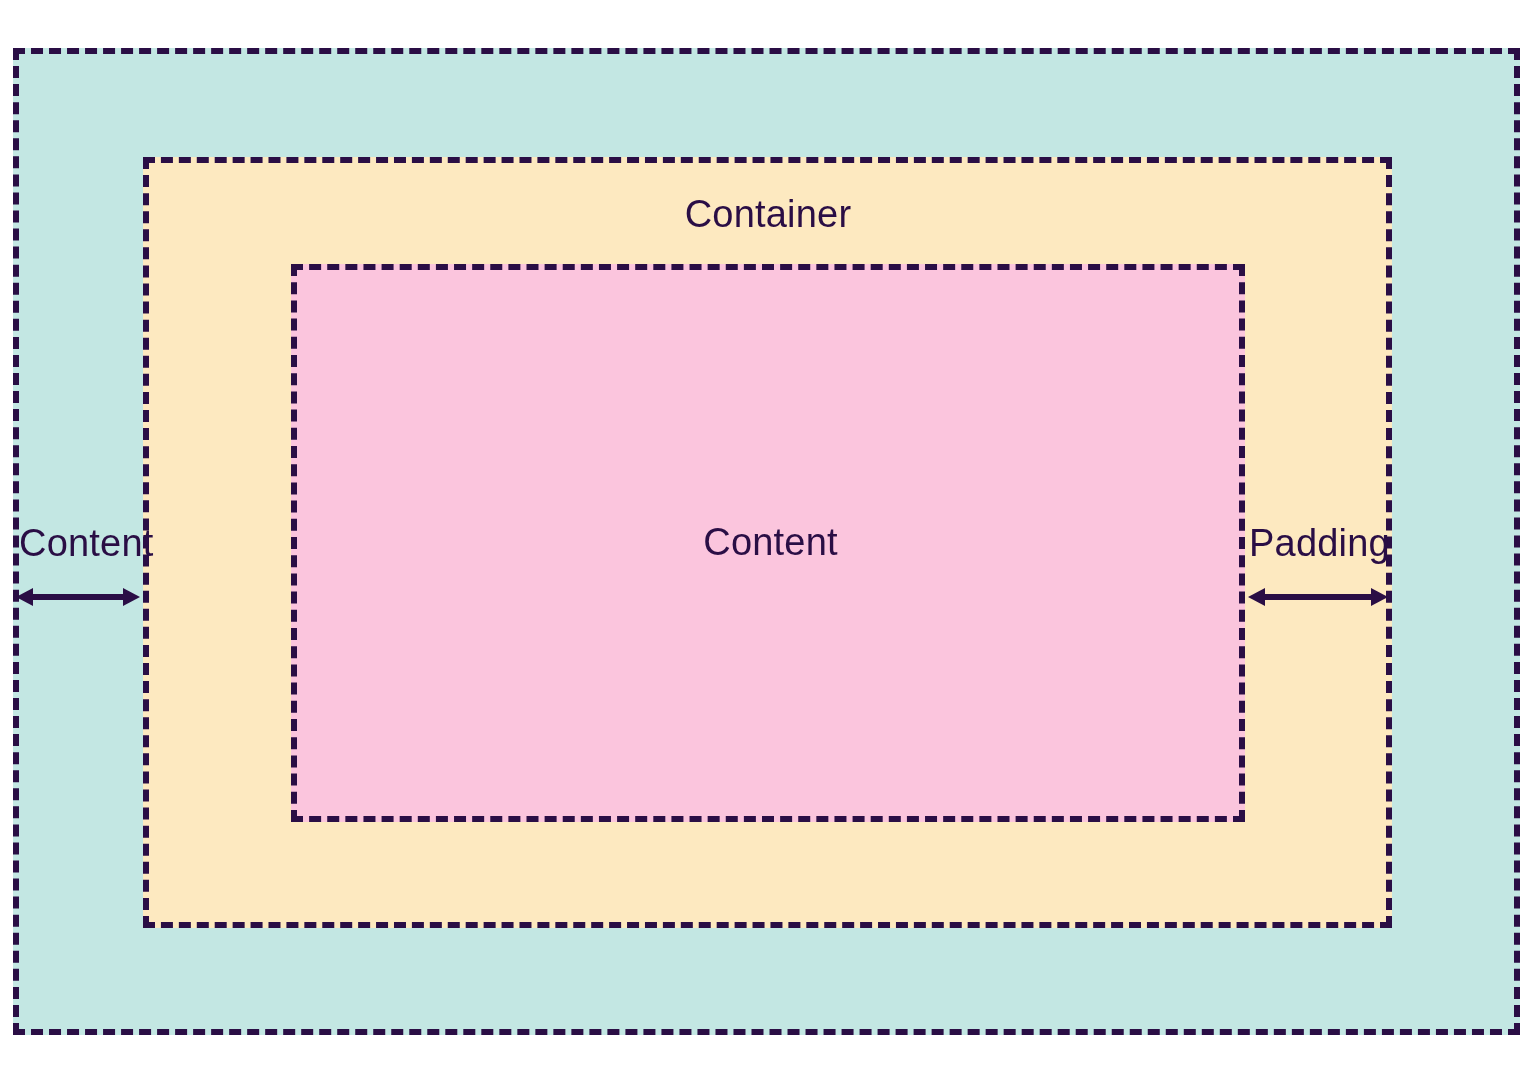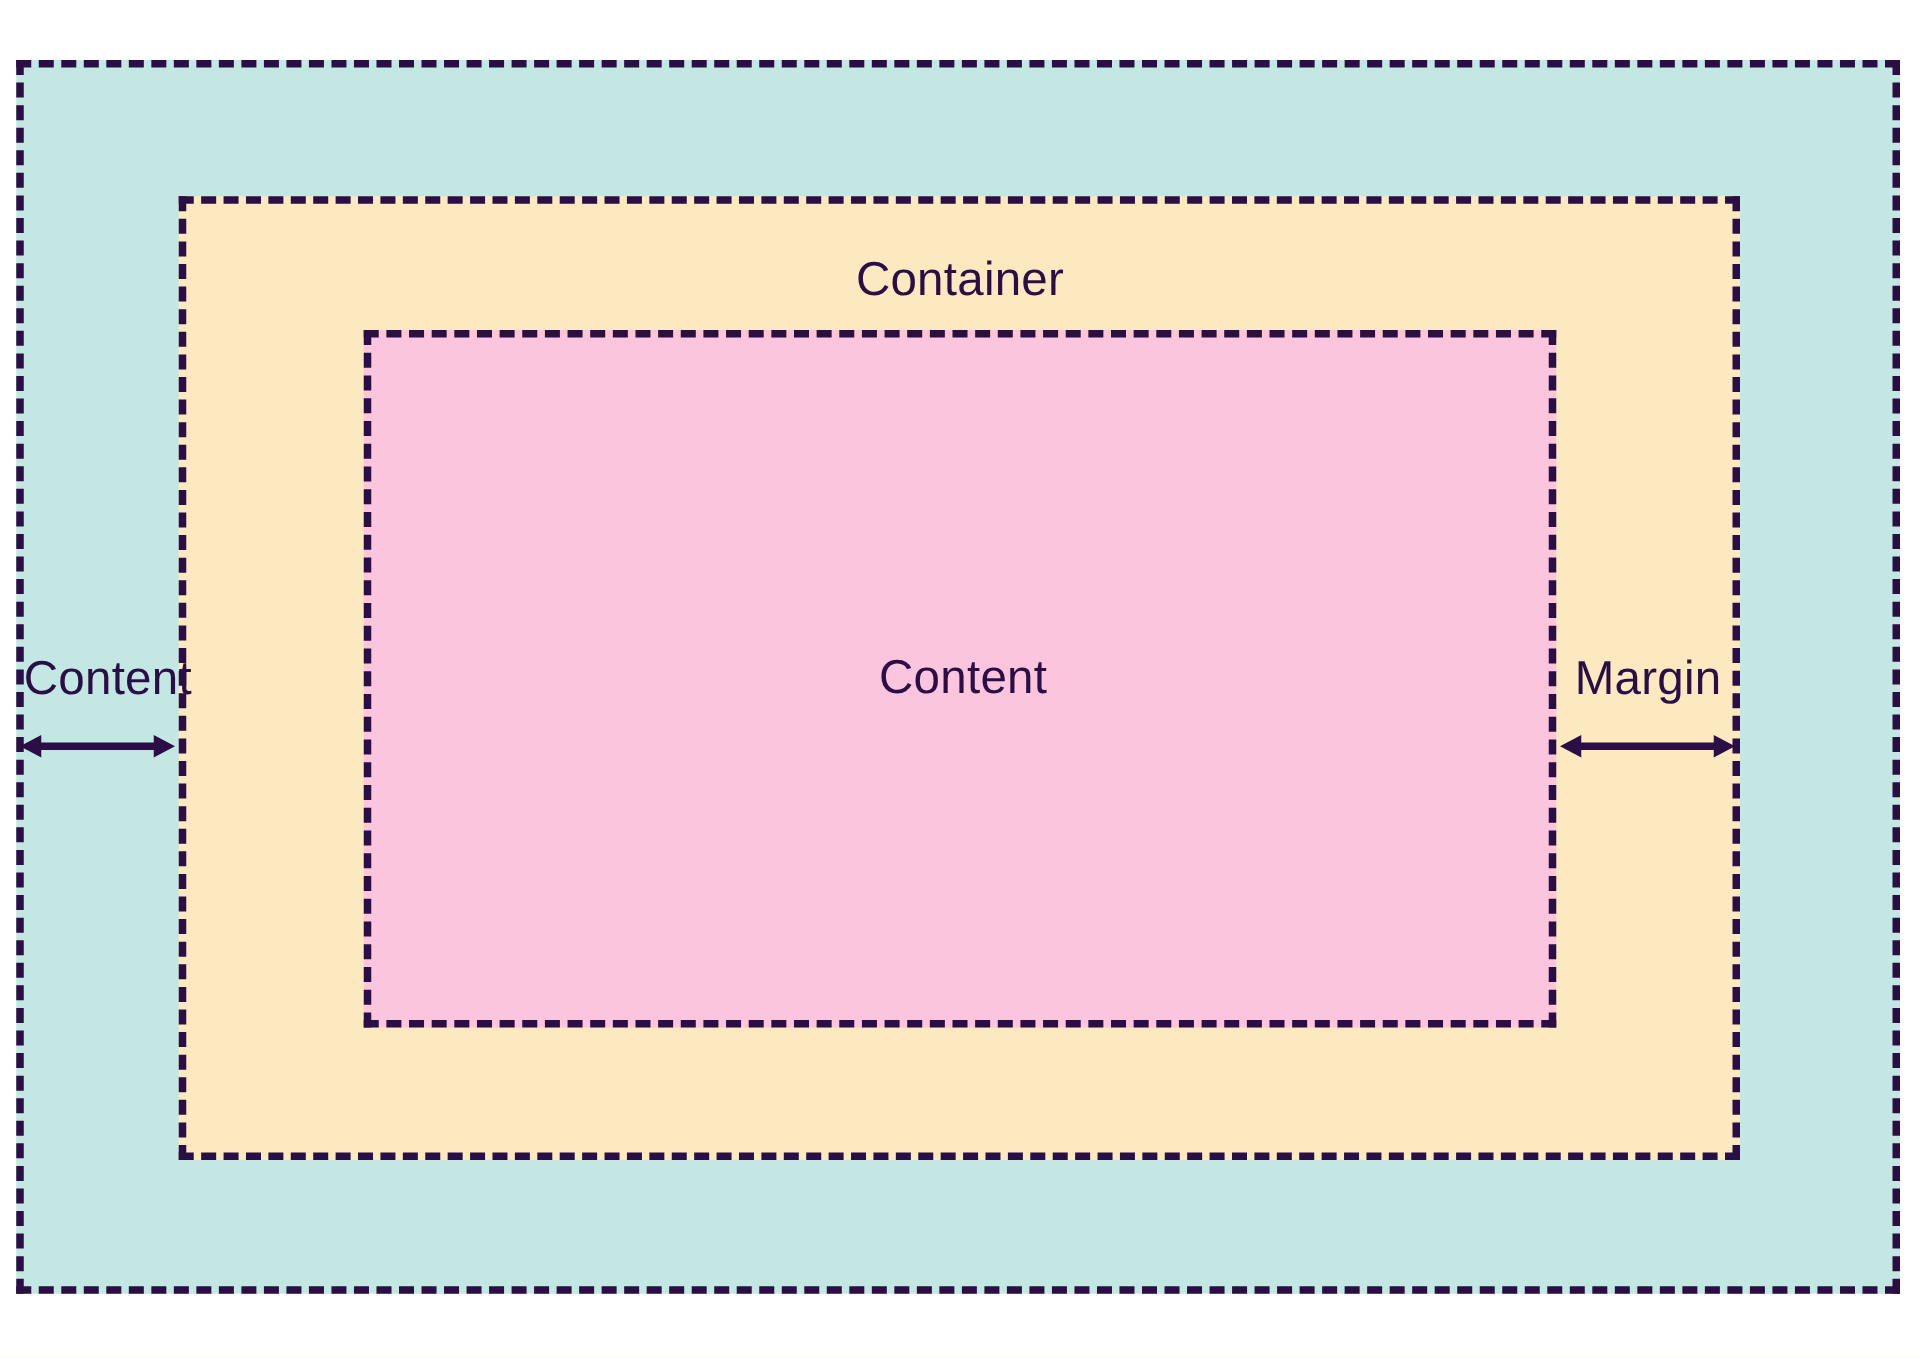--- a/index.html
+++ b/index.html
@@ -65,21 +65,20 @@
     white-space: nowrap;
     font-weight: 400;
     letter-spacing: 0.2px;
   }
 
   #container-label {
     left: 0;
     right: 0;
     top: 195px;
     text-align: center;
-    margin-top: 10px;
   }
 
   #content-label {
     left: 291px;
     width: 959px;
     top: 523px;
     text-align: center;
   }
 
   #margin-label {
@@ -126,21 +125,21 @@
   <div class="zone" id="container-box"></div>
 
   <div class="zone" id="content-box"></div>
 
   <div class="label" id="container-label">Container</div>
 
   <div class="label" id="content-label">Content</div>
 
   <div class="label" id="margin-label">Content</div>
 
-  <div class="label" id="padding-label">Margin</div>
+  <div class="label" id="padding-label">Padding</div>
 
   <svg class="arrow-svg" id="margin-arrow" viewBox="0 0 124 38">
     <line x1="12" y1="19" x2="112" y2="19" stroke="#2a0e45" stroke-width="6" stroke-linecap="butt"></line>
     <polygon points="0,19 17,10 17,28" fill="#2a0e45"></polygon>
     <polygon points="124,19 107,10 107,28" fill="#2a0e45"></polygon>
   </svg>
 
   <svg class="arrow-svg" id="padding-arrow" viewBox="0 0 140 38">
     <line x1="12" y1="19" x2="128" y2="19" stroke="#2a0e45" stroke-width="6" stroke-linecap="butt"></line>
     <polygon points="0,19 17,10 17,28" fill="#2a0e45"></polygon>

